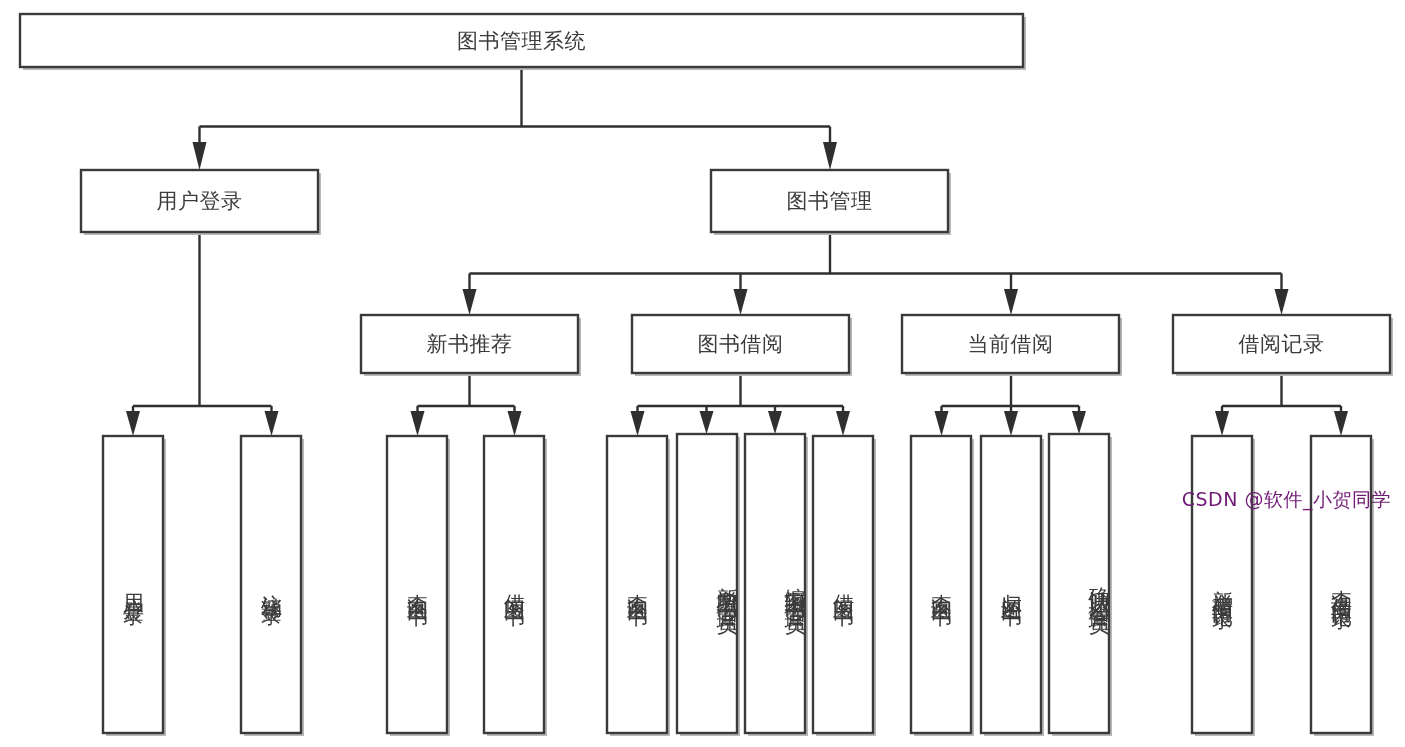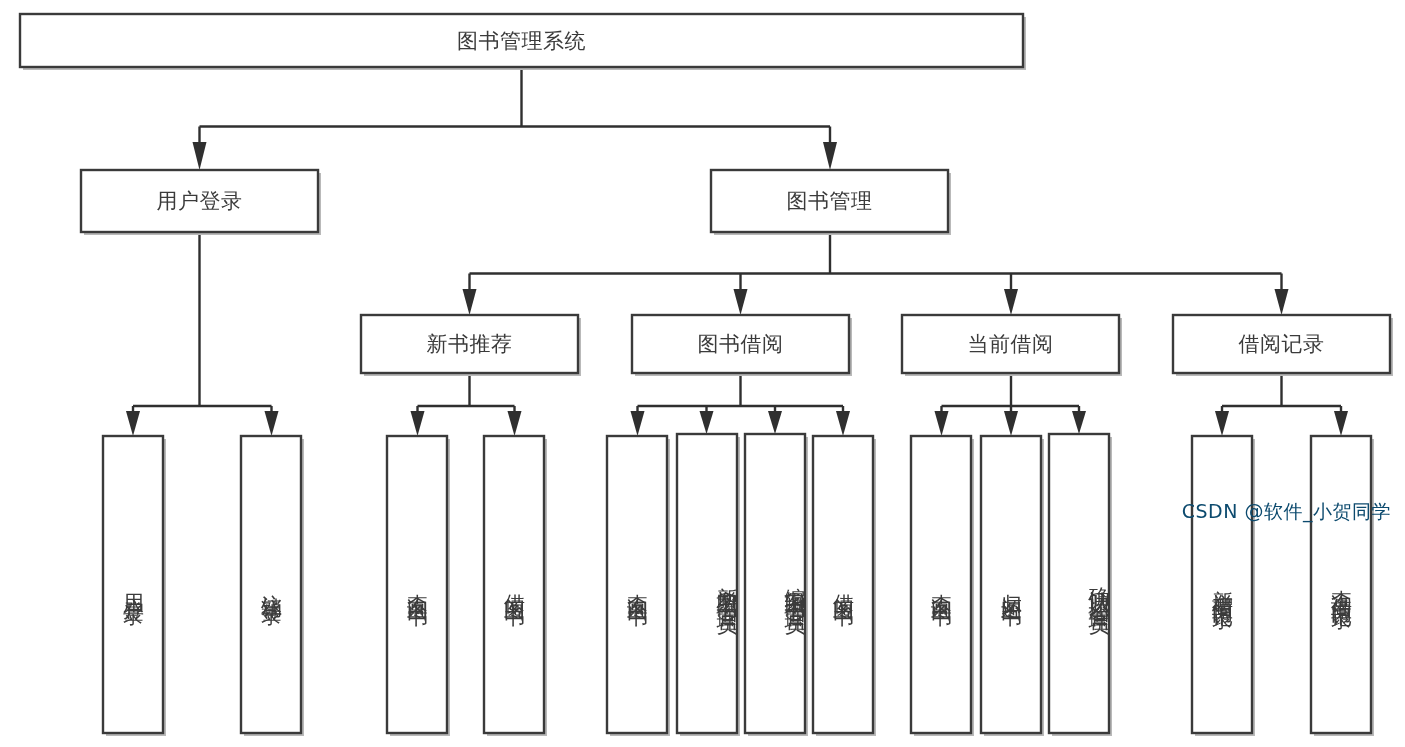--- a/index.html
+++ b/index.html
@@ -65,24 +65,24 @@
     letter-spacing: 4px;
     display: flex;
     align-items: center;
     justify-content: center;
     white-space: nowrap;
     pointer-events: none;
   }
   .watermark {
     position: absolute;
     right: 14px;
-    bottom: 4px;
+    bottom: 16px;
     font-family: "DejaVu Sans", "Liberation Sans", sans-serif;
     font-size: 19px;
-    color: #0c4a6e;
+    color: #701a75;
     letter-spacing: 0.5px;
     white-space: nowrap;
   }
 </style>
 </head>
 <body>
 
 <div id="diagram-root">
 
   <svg id="diagram-svg" viewBox="0 0 1405 747" xmlns="http://www.w3.org/2000/svg">

